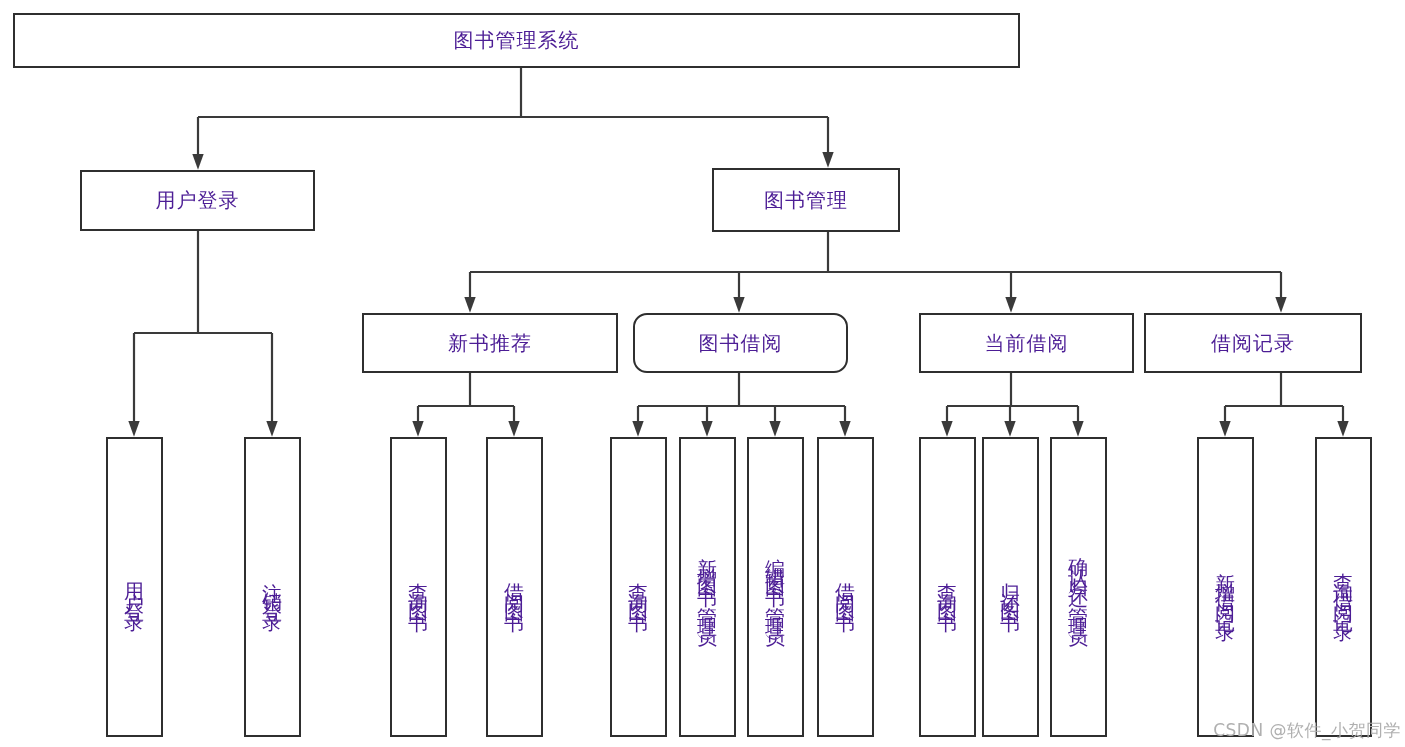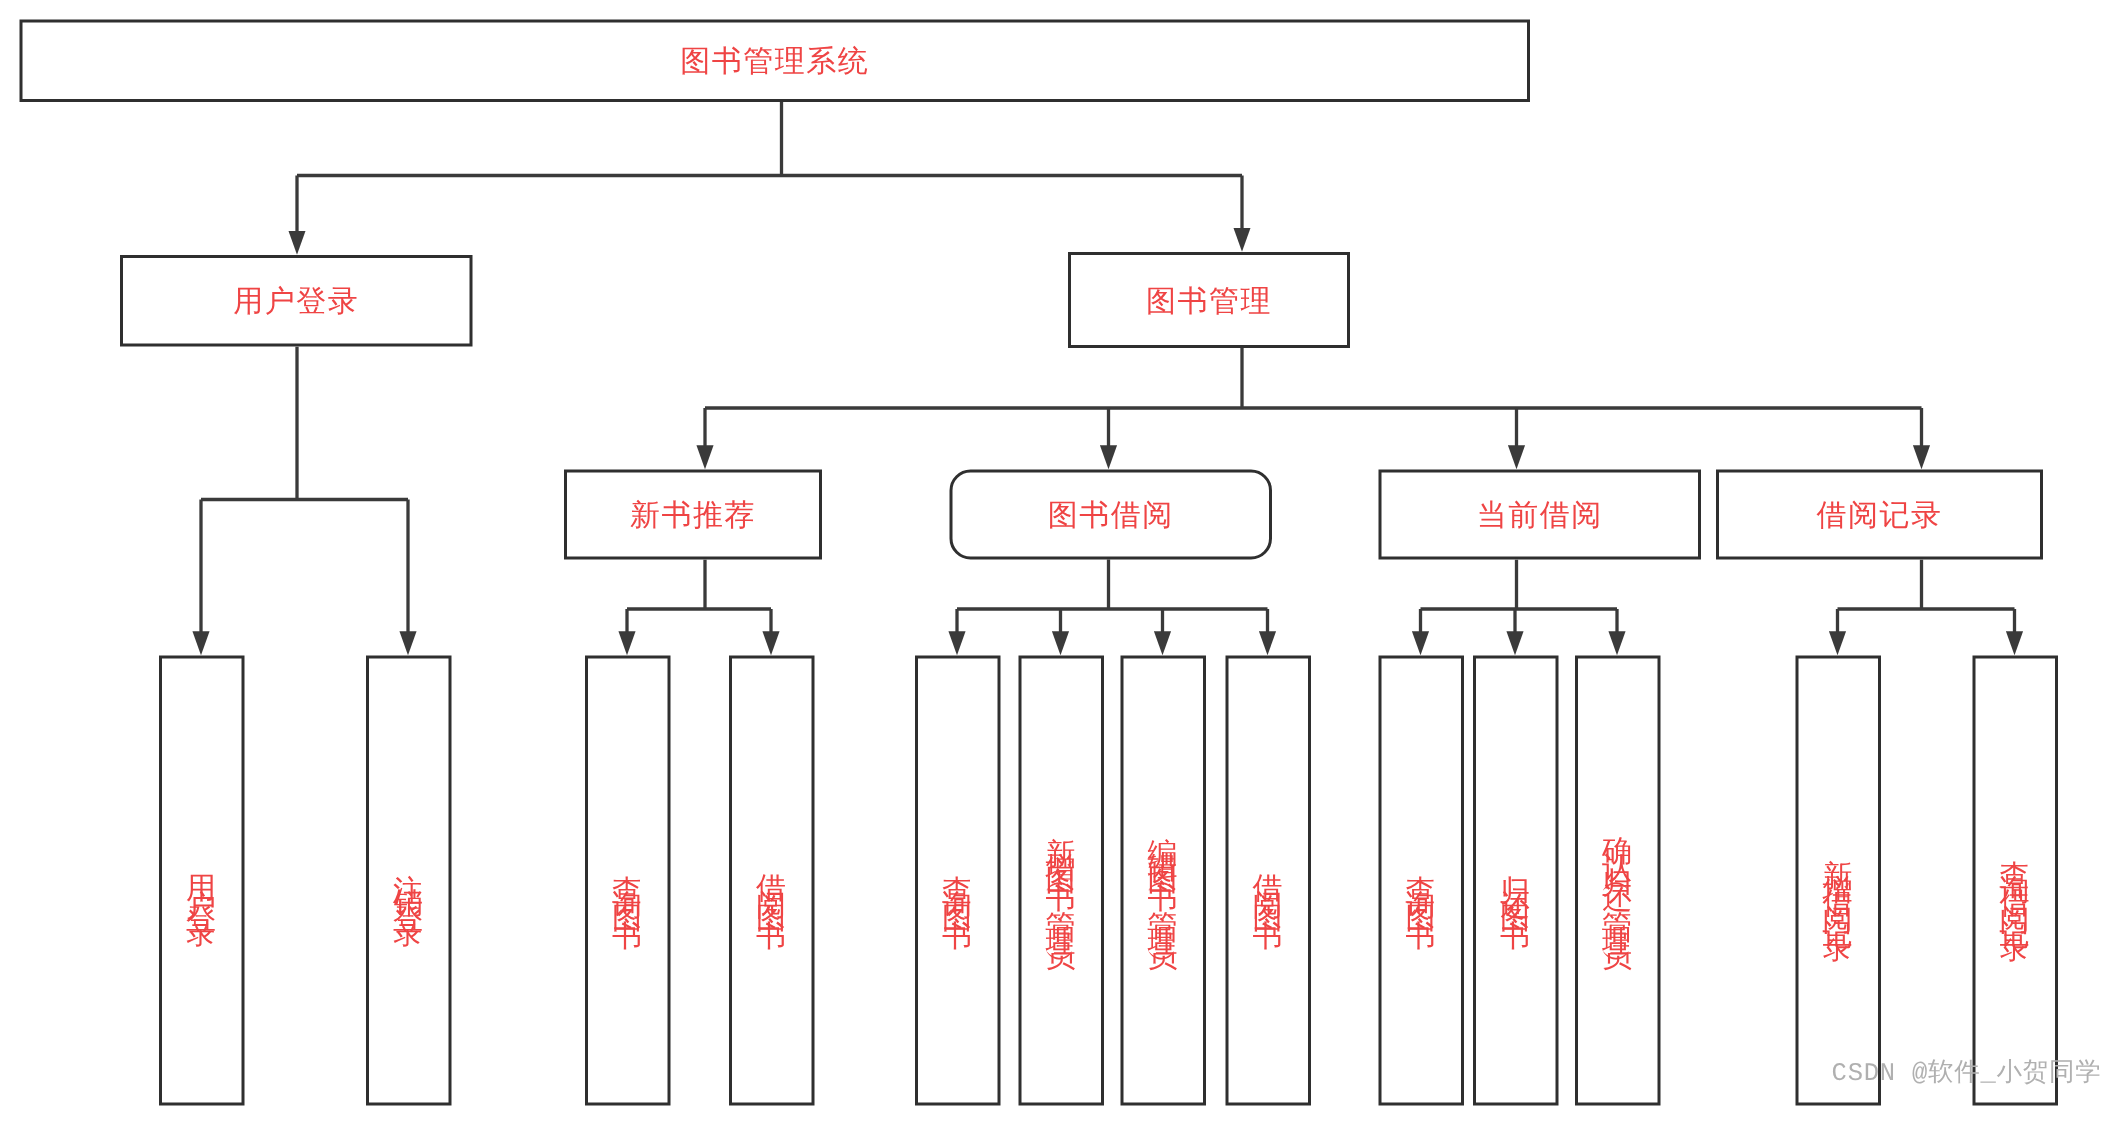--- a/index.html
+++ b/index.html
@@ -4,63 +4,62 @@
 <style>
   html,body{margin:0;padding:0;background:#ffffff;}
   body{width:1405px;height:747px;font-family:"DejaVu Sans",sans-serif;}
   #stage{position:relative;width:1405px;height:747px;overflow:hidden;background:#ffffff;}
   #wires{position:absolute;left:0;top:0;width:1405px;height:747px;}
   .box{
     position:absolute;
     border:2.5px solid #2f2f2f;
     background:#ffffff;
     display:flex;align-items:center;justify-content:center;
-    color:#ef4444;
+    color:#4c1d95;
     font-size:20px;
     box-sizing:border-box;
   }
   .h{letter-spacing:1px;}
   .v span{
     writing-mode:vertical-rl;
     text-orientation:mixed;
     letter-spacing:10px;
     line-height:1;
     white-space:nowrap;
   }
   
   .n-root{left:13px;top:13px;width:1007px;height:55px;}
   
   .n-user-login{left:80px;top:170px;width:235px;height:61px;}
   .n-book-mgmt{left:712px;top:168px;width:188px;height:64px;}
   
   .lvl3{top:313px;height:60px;}
-  .n-new-book-rec{left:376px;width:172px;}
+  .n-new-book-rec{left:362px;width:256px;}
   .n-book-borrow{left:633px;width:215px;border-radius:14px;}
   .n-current-borrow{left:903px;width:215px;margin-left:16px;}
   .n-borrow-records{left:1144px;width:218px;}
   
   .lvl4{top:437px;height:300px;width:57px;}
   .n-ul-login{left:106px;}
   .n-ul-logout{left:244px;}
   .n-nb-query{left:390px;}
   .n-nb-borrow{left:486px;}
   .n-bb-query{left:610px;}
   .n-bb-add{left:679px;}
   .n-bb-edit{left:747px;}
   .n-bb-borrow{left:817px;}
   .n-cb-query{left:919px;}
   .n-cb-return{left:982px;}
   .n-cb-confirm{left:1050px;}
   .n-br-add{left:1197px;}
   .n-br-query{left:1315px;}
   .watermark{
-    position:absolute;right:4px;bottom:21px;
+    position:absolute;right:4px;bottom:5px;
     color:#b0b0b0;font-size:17px;letter-spacing:0.5px;
     white-space:nowrap;
-    font-family:Liberation Mono, monospace;
   }
 </style>
 </head>
 <body>
 
 <div id="stage">
 
   <svg id="wires" viewBox="0 0 1405 747" xmlns="http://www.w3.org/2000/svg">
     <defs>
       <marker id="arr" viewBox="0 0 14 10" refX="1" refY="5" markerWidth="16" markerHeight="12" markerUnits="userSpaceOnUse" orient="auto">

